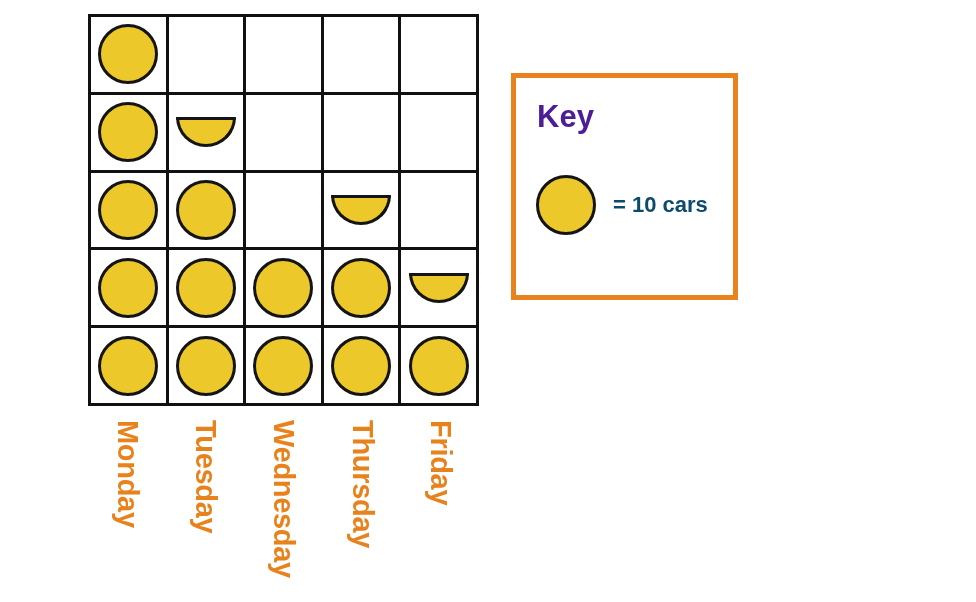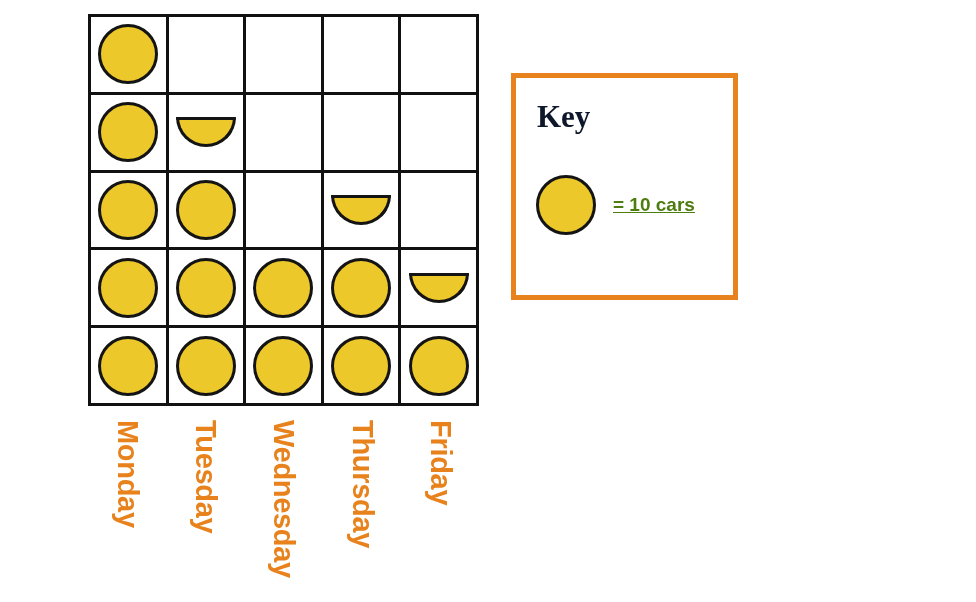--- a/index.html
+++ b/index.html
@@ -105,50 +105,49 @@
     width: 227px;
     height: 227px;
     box-sizing: border-box;
     border: 5px solid #E8821C;
     background: #ffffff;
   }
   #key-title {
     position: absolute;
     left: 21px;
     top: 21px;
-    color: #0f172a;
+    color: #4c1d95;
     font-size: 31px;
     font-weight: bold;
-    font-family: Liberation Serif, serif;
+    font-family: Liberation Sans, sans-serif;
   }
   #key-row {
     position: absolute;
     left: 20px;
     top: 97px;
     display: flex;
     flex-direction: row;
     align-items: center;
   }
   #key-symbol {
     width: 60px;
     height: 60px;
     border-radius: 50%;
     background: #EDC82A;
     border: 3px solid #141414;
     box-sizing: border-box;
     flex: 0 0 auto;
   }
   #key-text {
     margin-left: 17px;
-    color: #4d7c0f;
-    font-size: 19px;
+    color: #0c4a6e;
+    font-size: 22px;
     font-weight: bold;
     font-family: "Liberation Sans", sans-serif;
     white-space: nowrap;
-    text-decoration: underline;
   }
 </style>
 </head>
 <body>
 
 <div id="pictograph">
 
   <div class="chart-col">
     <div class="chart-cell">
         <span class="sym-full"></span>

